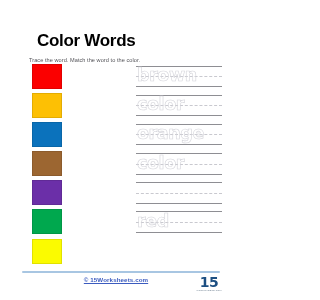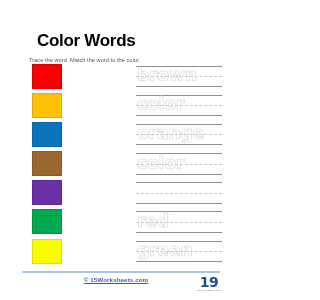--- a/index.html
+++ b/index.html
@@ -209,31 +209,25 @@
       <div class="trace">
         <div class="rule top"></div>
         <div class="rule mid"></div>
         <div class="rule base"></div>
         <div class="trace-word">red</div>
       </div>
     </div>
 
     <div class="row">
       <div class="swatch" style="background: rgb(251, 251, 0);"></div>
-      <div class="trace">
-        <div class="rule top"></div>
-        <div class="rule mid"></div>
-        <div class="rule base"></div>
-        <div class="trace-word">green</div>
-      </div>
     </div>
 
   </div>
 
   <div id="footer-divider"></div>
   <a id="footer-link" href="#">© 15Worksheets.com</a>
 
   <div id="logo">
-    <div id="logo-mark">19</div>
+    <div id="logo-mark">15</div>
     <div id="logo-sub">WORKSHEETS.COM</div>
   </div>
 
 </div>
 
 </body></html>

